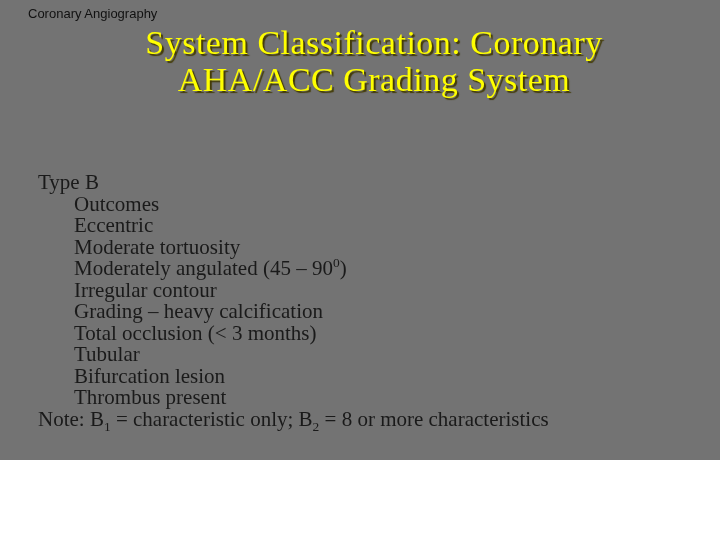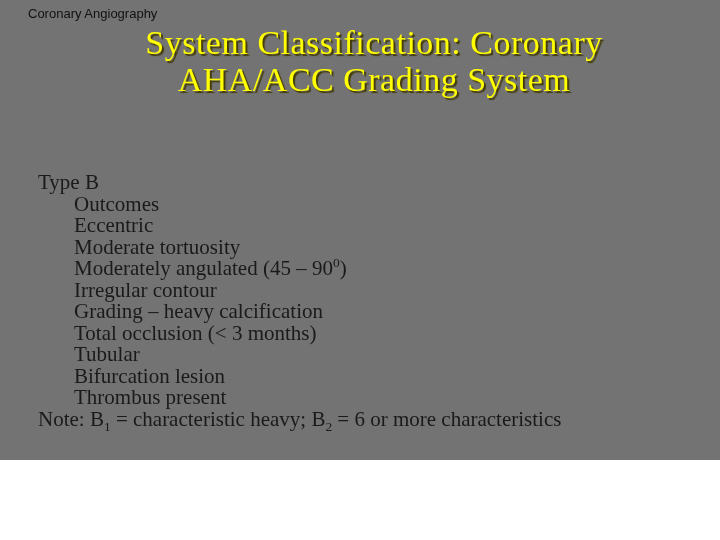--- a/index.html
+++ b/index.html
@@ -85,16 +85,16 @@
 
     <div class="body-line indent"><span>Moderately angulated (45 – 90</span><sup class="deg">0</sup><span>)</span></div>
 
     <div class="body-line indent">Irregular contour</div>
     <div class="body-line indent">Grading – heavy calcification</div>
     <div class="body-line indent">Total occlusion (&lt; 3 months)</div>
     <div class="body-line indent">Tubular</div>
     <div class="body-line indent">Bifurcation lesion</div>
     <div class="body-line indent">Thrombus present</div>
 
-    <div class="body-line"><span>Note: B</span><sub class="small">1</sub><span> = characteristic heavy; B</span><sub class="small">2</sub><span> = 6 or more characteristics</span></div>
+    <div class="body-line"><span>Note: B</span><sub class="small">1</sub><span> = characteristic only; B</span><sub class="small">2</sub><span> = 8 or more characteristics</span></div>
   </div>
 
 </div>
 
 </body></html>

